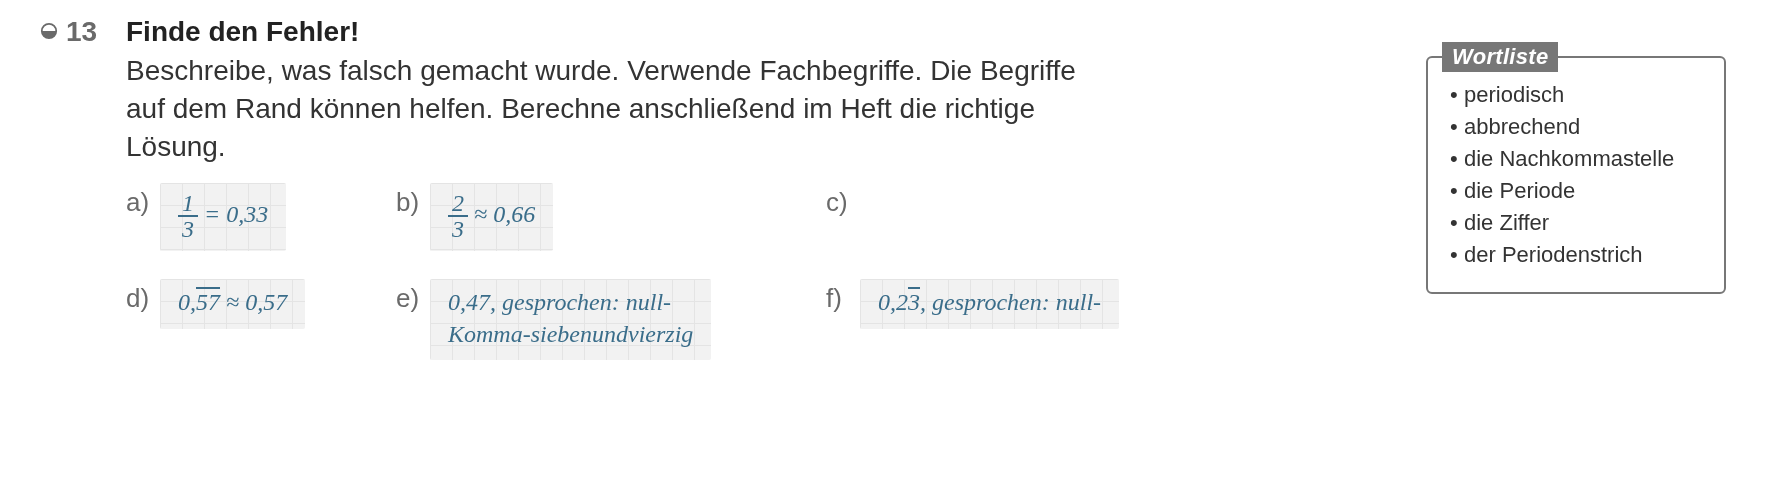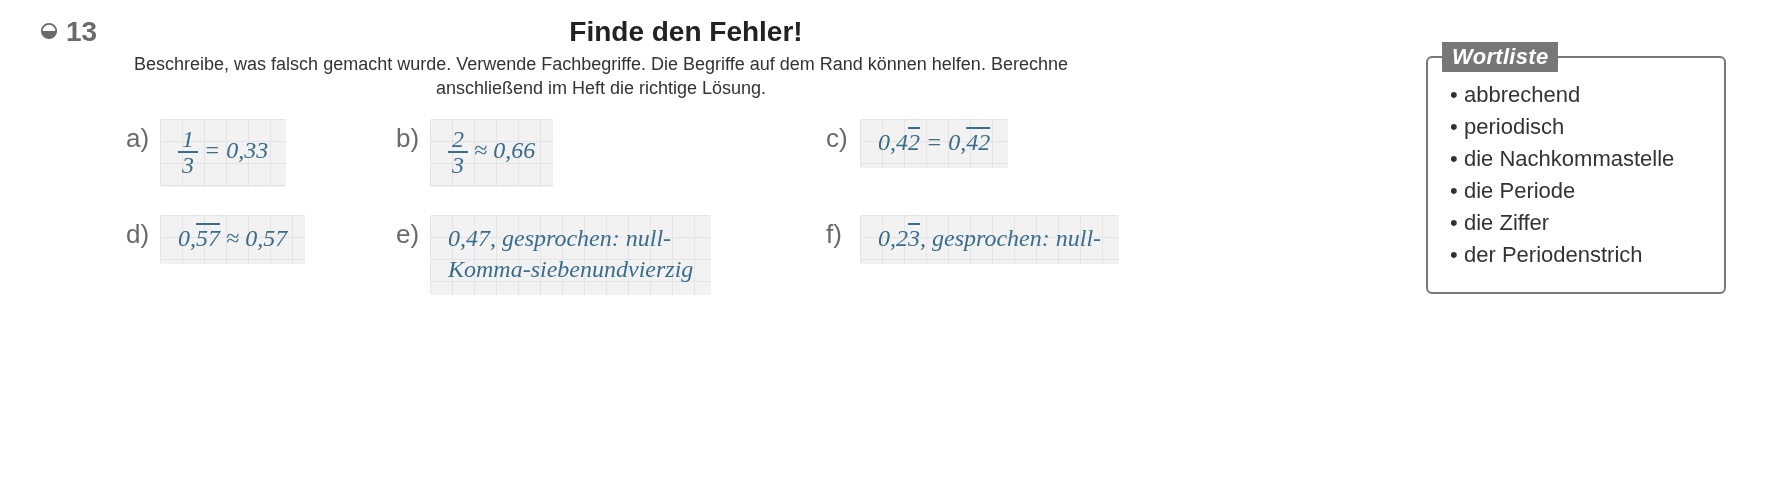--- a/index.html
+++ b/index.html
@@ -30,29 +30,27 @@
     font-size: 28px;
     color: #6a6a6a;
     margin-left: 8px;
     margin-right: 22px;
     min-width: 38px;
   }
   .title {
     font-weight: 700;
     font-size: 28px;
     color: #222;
-    text-align: center;
   }
   .instr {
-    font-size: 18px;
+    font-size: 28px;
     color: #333;
     line-height: 1.35;
     margin-top: 4px;
     max-width: 950px;
-    text-align: center;
   }
   .body-col {
     display: inline-block;
     vertical-align: top;
   }
   .tasks {
     margin-top: 18px;
     display: grid;
     grid-template-columns: 260px 420px 420px;
     column-gap: 10px;
@@ -178,23 +176,20 @@
           <div class="boxed">
             <span class="frac">
               <span class="num">2</span>
               <span class="den">3</span>
             </span><span> ≈ </span><span>0,66</span>
           </div>
         </div>
 
         <div class="task">
           <div class="task-label">c)</div>
-          <div class="boxed">
-            <span>0,4</span><span class="overline">2</span><span> = </span><span>0,</span><span class="overline">42</span>
-          </div>
         </div>
 
         <div class="task">
           <div class="task-label">d)</div>
           <div class="boxed">
             <span>0,</span><span class="overline">57</span><span> ≈ </span><span>0,57</span>
           </div>
         </div>
 
         <div class="task">
@@ -212,22 +207,22 @@
           </div>
         </div>
 
       </div>
     </div>
   </div>
 
   <div class="wortliste">
     <div class="wortliste-title">Wortliste</div>
     <ul>
+      <li>periodisch</li>
       <li>abbrechend</li>
-      <li>periodisch</li>
       <li>die Nachkomma­stelle</li>
       <li>die Periode</li>
       <li>die Ziffer</li>
       <li>der Periodenstrich</li>
     </ul>
   </div>
 
 </div>
 
 </body></html>

